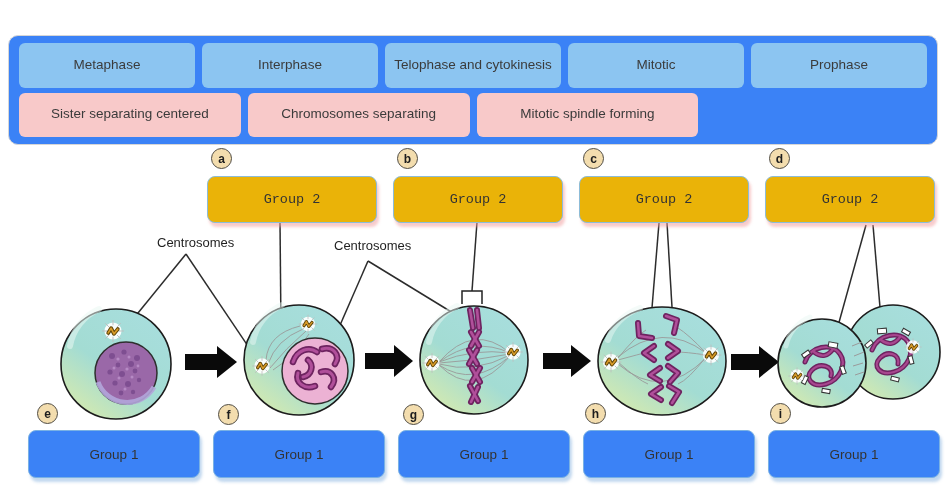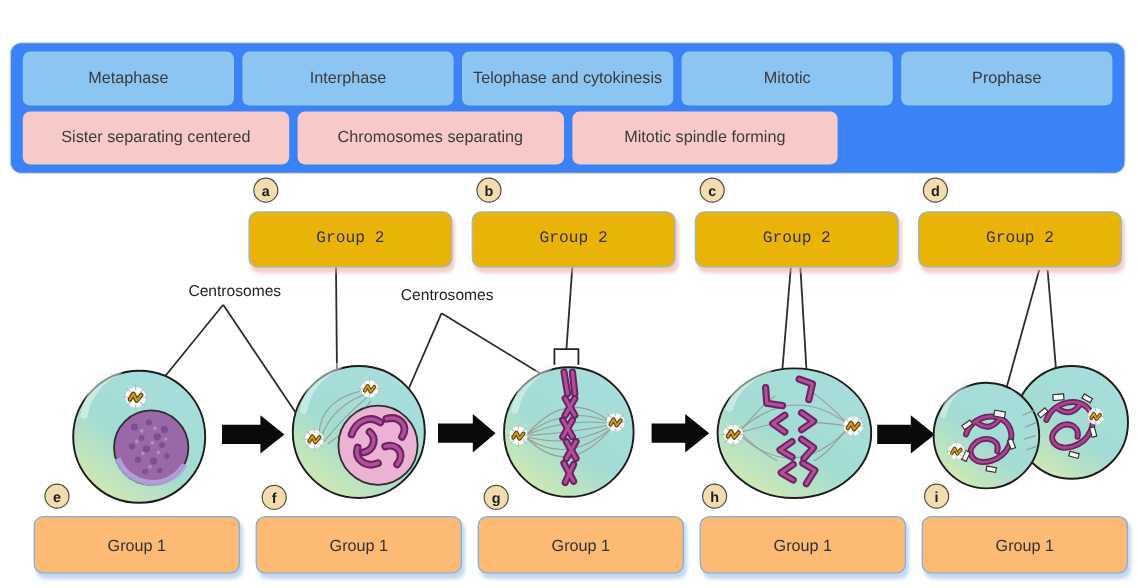--- a/index.html
+++ b/index.html
@@ -17,21 +17,21 @@
   .chip.blue{background:#8cc5f1;}
   .chip.pink{background:#f8c9c9;}
   .chip.spacer{background:transparent;cursor:default;}
 
   
   .zone{position:absolute;height:47px;border-radius:8px;box-sizing:border-box;
         display:flex;align-items:center;justify-content:center;
         font-size:13.5px;color:#333;z-index:2;cursor:pointer;}
   .zone.pink{background:#eab308;border:1px solid #8cbcd8;
              box-shadow:2px 4px 3px rgba(243,160,160,.55);font-family:Liberation Mono, monospace;}
-  .zone.blue{background:#fdba74;border:1px solid #79b1e4;
+  .zone.blue{background:#3b82f6;border:1px solid #79b1e4;
              box-shadow:2px 4px 3px rgba(120,168,220,.45);}
 
   
   .badge{position:absolute;width:21px;height:21px;border-radius:50%;
          background:#f3ddae;border:1.6px solid #514d44;box-sizing:border-box;
          display:flex;align-items:center;justify-content:center;
          font-size:12px;font-weight:bold;color:#1d1d1d;z-index:3;}
 
   
   .flabel{position:absolute;font-size:13px;color:#1f1f1f;z-index:2;}

